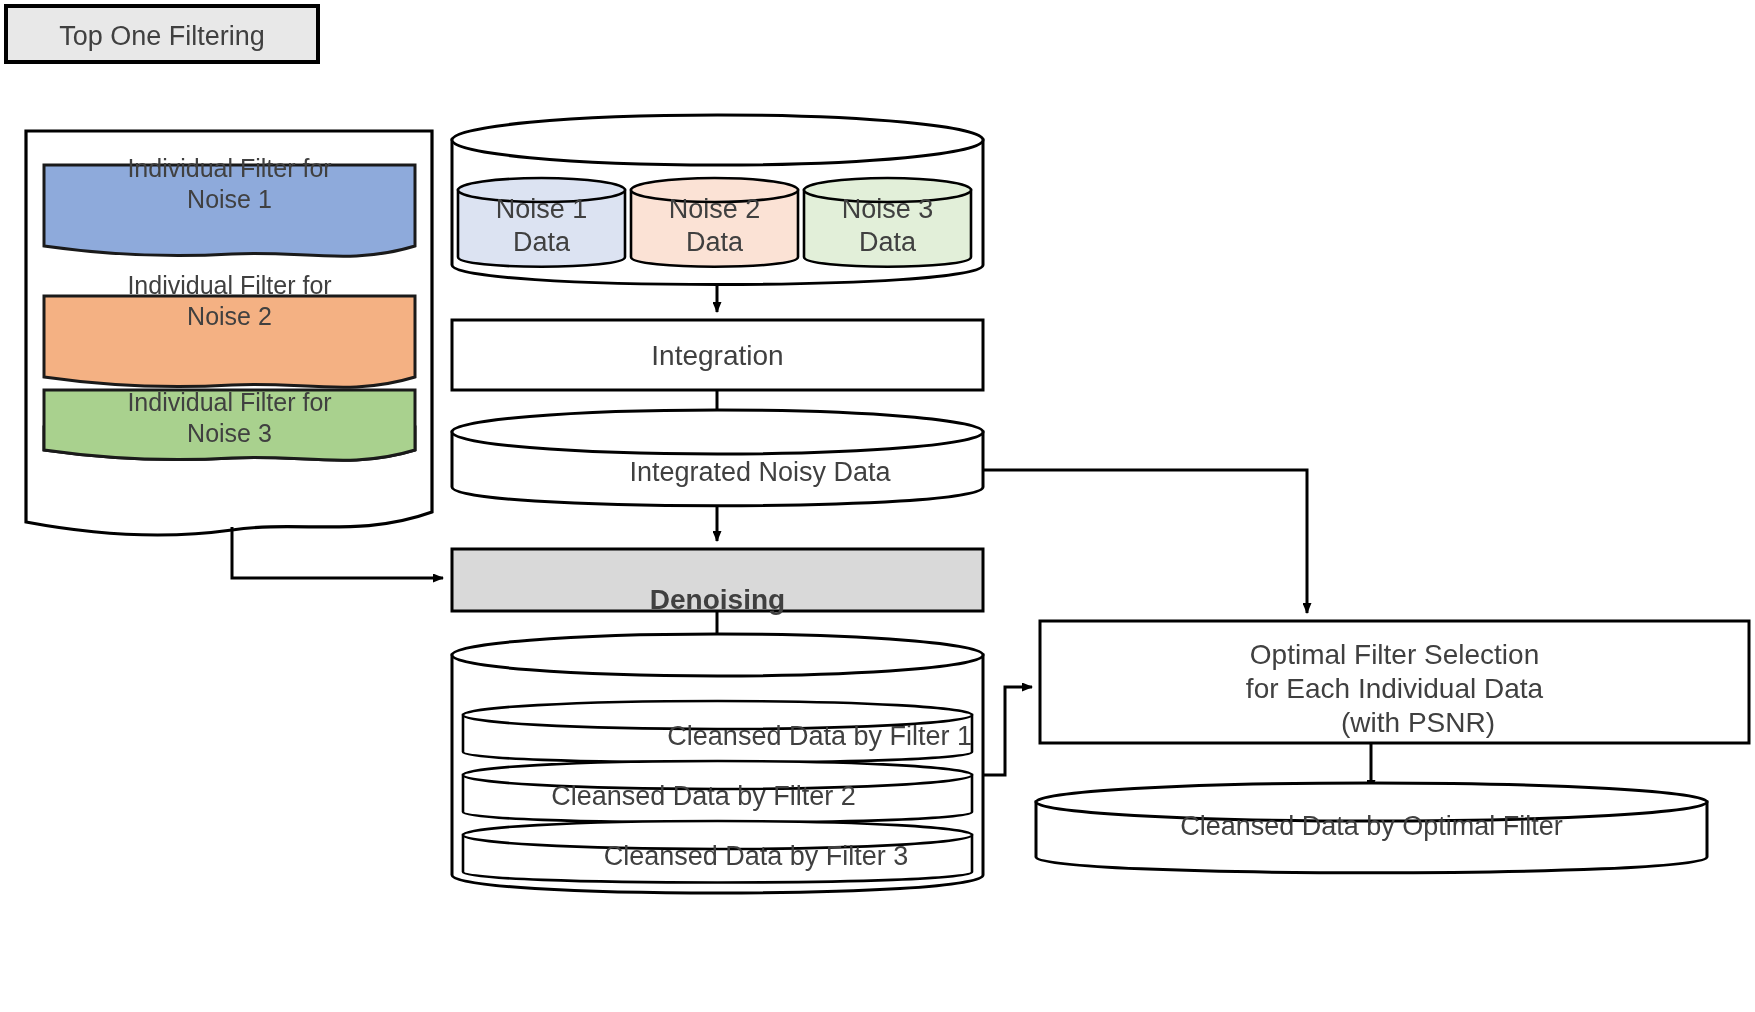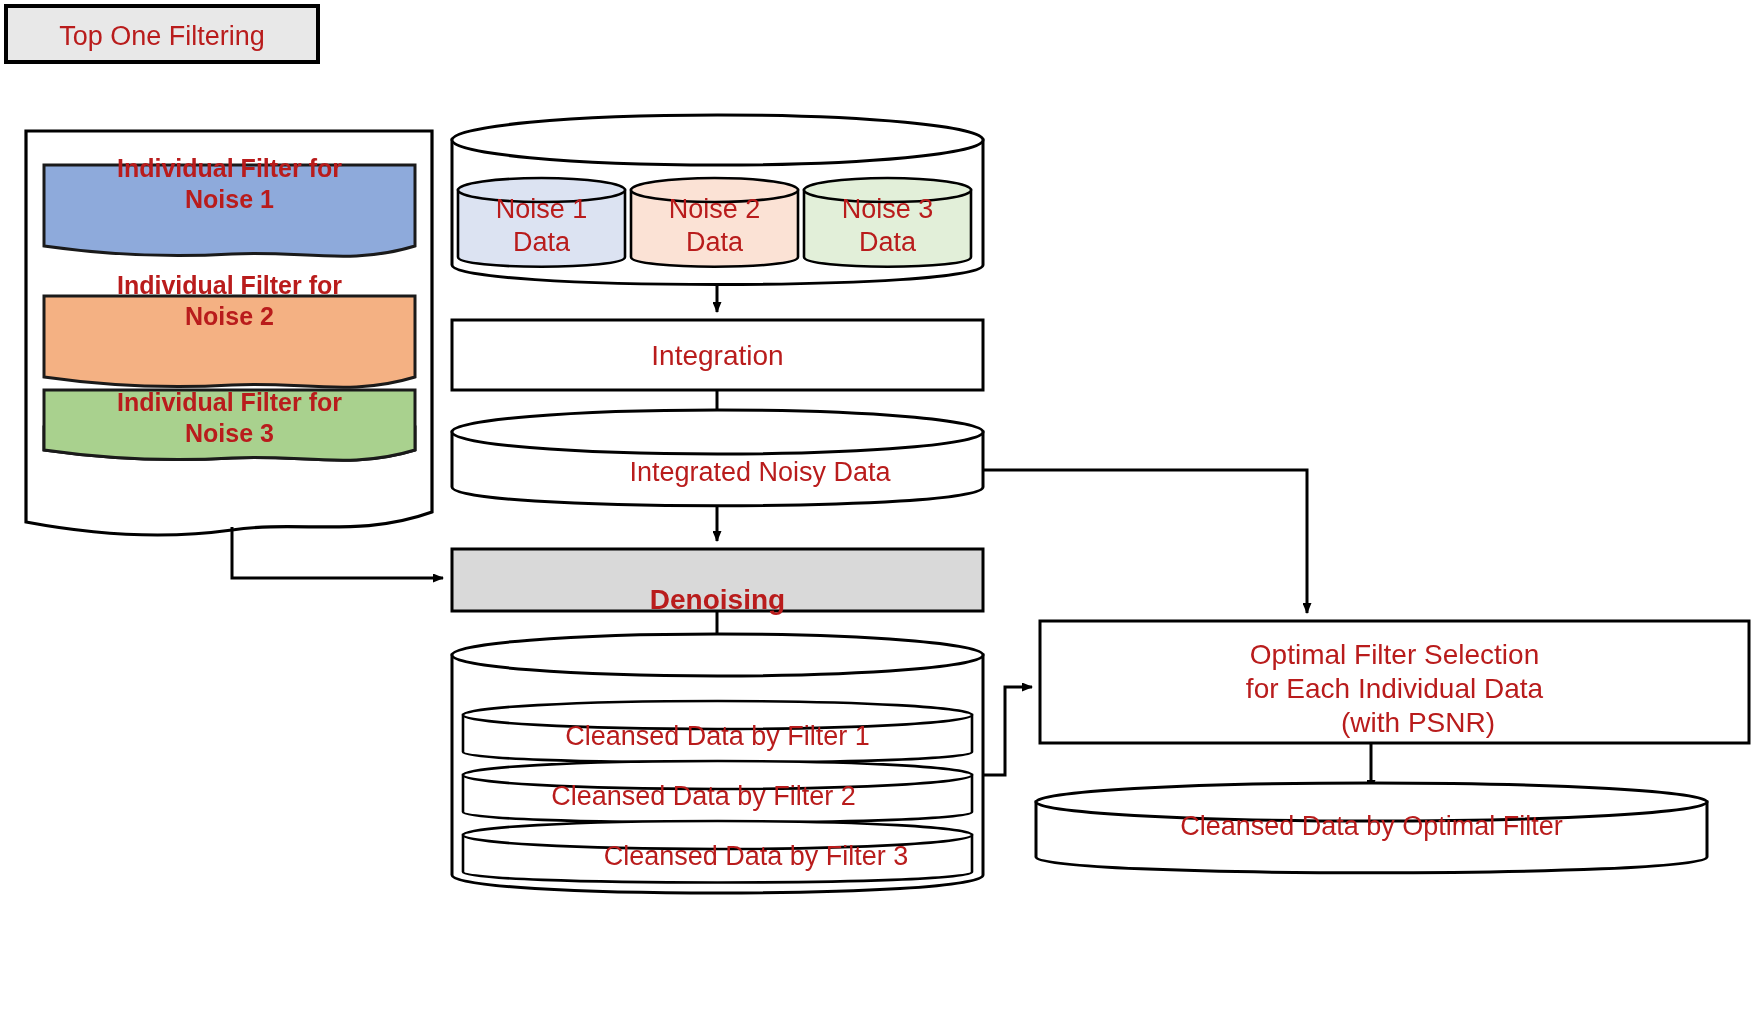--- a/index.html
+++ b/index.html
@@ -24,26 +24,26 @@
     position: absolute;
     left: 0;
     top: 0;
     width: 1755px;
     height: 1012px;
   }
   .lbl {
     position: absolute;
     text-align: center;
     line-height: 1.22;
-    color: #b91c1c;
+    color: #404040;
     white-space: pre-line;
     pointer-events: none;
   }
   .t-title   { font-size: 27px; }
-  .t-filter  { font-size: 25px; font-weight: bold; }
+  .t-filter  { font-size: 25px; font-weight: normal; }
   .t-noise   { font-size: 27px; }
   .t-proc    { font-size: 28px; }
   .t-proc-b  { font-size: 28px; font-weight: bold; margin-top: 19px; }
   .t-cyl     { font-size: 27px; }
   .t-sel     { font-size: 28px; }
 </style>
 </head>
 <body>
 
 <div id="stage">
@@ -150,21 +150,21 @@
 
   <div class="lbl t-noise" style="left:804px; top:193px; width:167px;">Noise 3
 Data</div>
 
   <div class="lbl t-proc" style="left:452px; top:339px; width:531px;">Integration</div>
 
   <div class="lbl t-cyl" style="left:452px; top:456px; width:616px;">Integrated Noisy Data</div>
 
   <div class="lbl t-proc-b" style="left:452px; top:564px; width:531px;">Denoising</div>
 
-  <div class="lbl t-cyl" style="left:463px; top:720px; width:509px;">Cleansed Data by Filter 1</div>
+  <div class="lbl t-cyl" style="left:463px; top:720px; width:509px;text-align:right;">Cleansed Data by Filter 1</div>
 
   <div class="lbl t-cyl" style="left:463px; top:780px; width:481px;">Cleansed Data by Filter 2</div>
 
   <div class="lbl t-cyl" style="left:463px; top:840px; width:586px;">Cleansed Data by Filter 3</div>
 
   <div class="lbl t-sel" style="left:1040px; top:638px; width:709px;">Optimal Filter Selection</div>
   <div class="lbl t-sel" style="left:1040px; top:672px; width:709px;">for Each Individual Data</div>
   <div class="lbl t-sel" style="left:1040px; top:706px; width:756px;">(with PSNR)</div>
 
   <div class="lbl t-cyl" style="left:1036px; top:810px; width:671px;">Cleansed Data by Optimal Filter</div>

